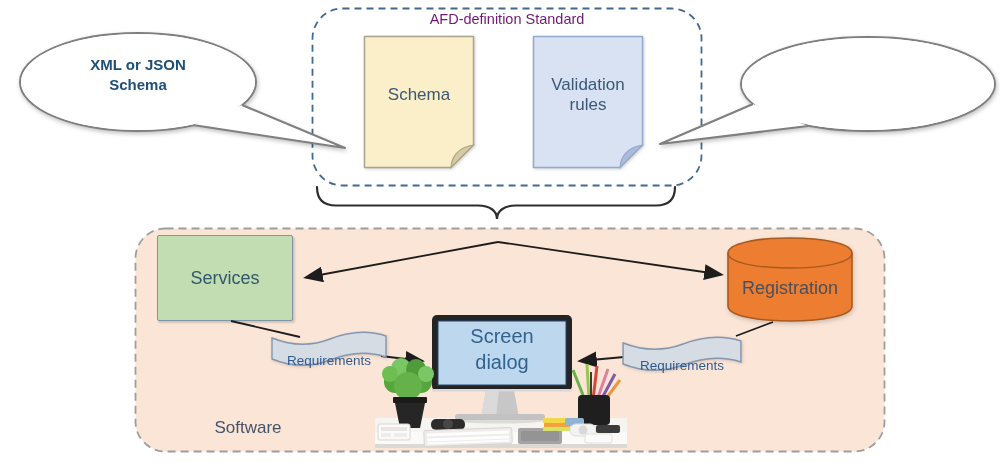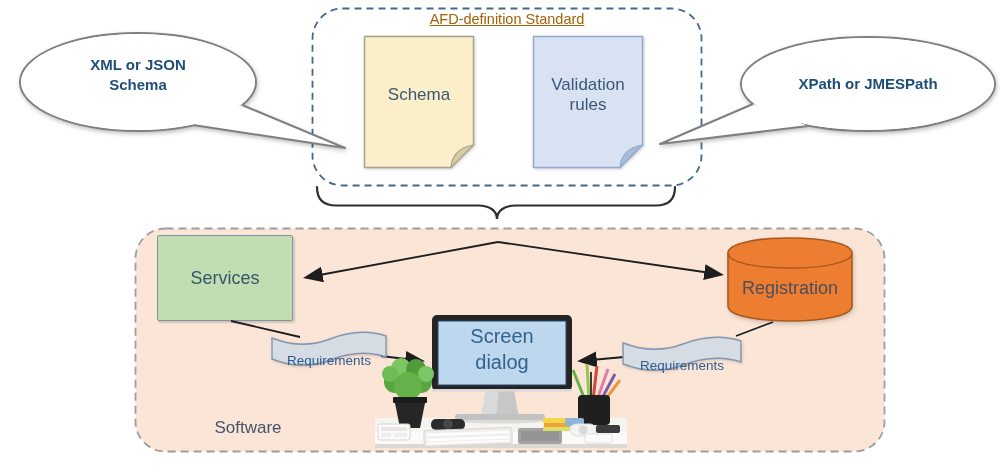--- a/index.html
+++ b/index.html
@@ -6,21 +6,21 @@
   #canvas{
     position:relative;width:1000px;height:473px;background:#ffffff;overflow:hidden;
     font-family:"Liberation Sans", sans-serif;
   }
   .abs{position:absolute;}
   .preline{white-space:pre-line;}
   .ctr{display:flex;align-items:center;justify-content:center;text-align:center;}
 
   
   .std-box{left:311px;top:7px;width:392px;height:180px;}
-  .std-title{left:311px;top:11px;width:392px;height:20px;font-size:14.5px;color:#a16207;text-align:center;text-decoration:underline;}
+  .std-title{left:311px;top:11px;width:392px;height:20px;font-size:14.5px;color:#701a75;text-align:center;}
 
   
   .doc{width:112px;height:134px;}
   .doc-schema{left:363px;top:35px;}
   .doc-validation{left:532px;top:35px;}
   .doc svg{position:absolute;left:0;top:0;filter:drop-shadow(1px 1.5px 1.5px rgba(0,0,0,0.18));}
   .doc-label{position:absolute;left:0;top:0;width:100%;height:100%;padding-bottom:14px;box-sizing:border-box;
              font-size:17px;color:#3A5878;line-height:1.18;}
 
   
@@ -98,21 +98,20 @@
   <div class="abs bubble-text bubble-text-left ctr preline">XML or JSON
 Schema</div>
 
   <div class="abs bubble bubble-right">
     <svg width="362" height="118" viewBox="0 0 362 118">
       <ellipse cx="230" cy="51" rx="127" ry="47" fill="#ffffff" stroke="#7F7F7F" stroke-width="2"></ellipse>
       <path d="M170,93 L22,111 L115,71" fill="#ffffff" stroke="#7F7F7F" stroke-width="2" stroke-linejoin="round"></path>
       <ellipse cx="230" cy="51" rx="126" ry="46" fill="#ffffff" stroke="none"></ellipse>
     </svg>
   </div>
-  <div class="abs bubble-text bubble-text-right ctr">XPath or JMESPath</div>
 
   <svg class="abs software-box" width="752" height="226" viewBox="0 0 752 226">
     <rect x="1.5" y="1.5" width="749" height="223" rx="30" stroke="#9E9E9E" stroke-width="1.8" stroke-dasharray="8 5" fill="#FBE5D6"></rect>
   </svg>
 
   <div class="abs services-box">
     <div class="services-label ctr">Services</div>
   </div>
 
   <div class="abs cylinder">

